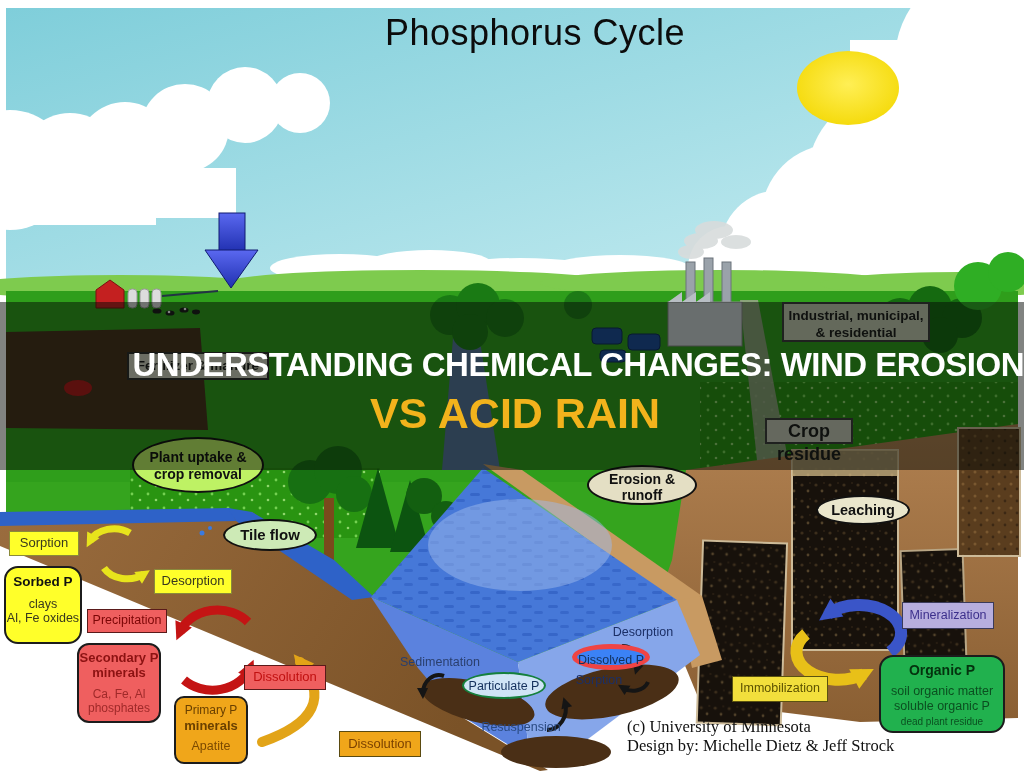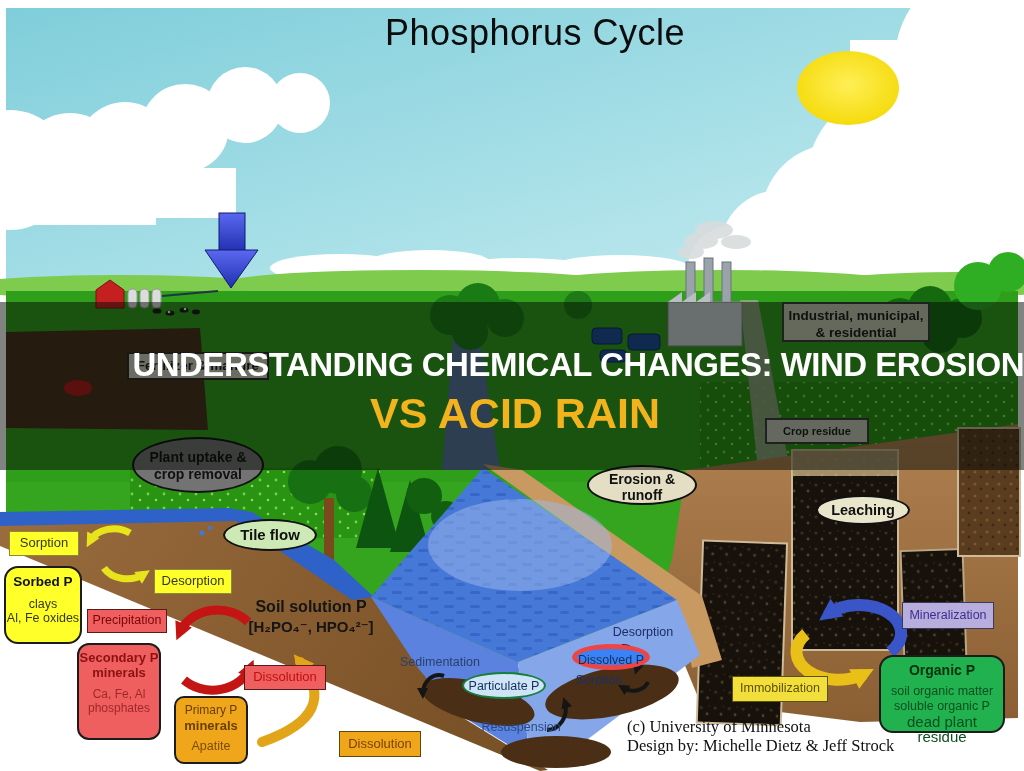--- a/index.html
+++ b/index.html
@@ -297,29 +297,29 @@
   </svg>
 
   <div id="sky-title" class="abs">Phosphorus Cycle</div>
 
 
   <div class="abs lbl" style="left:782px;top:302px;width:148px;height:40px;border:2px solid #3a3a3a;background:#c4cab2;font-weight:bold;font-size:13.5px;line-height:17px;color:#1a1a1a;padding-top:3px;">
     <span class="ln">Industrial, municipal,</span>
     <span class="ln">&amp; residential</span>
   </div>
 
-  <div class="abs lbl" style="left:765px;top:418px;width:104px;height:26px;border:2px solid #3a3a3a;background:#c6c9b8;font-weight:bold;font-size:11px;line-height:23px;color:#1a1a1a;">
+  <div class="abs lbl" style="left:765px;top:418px;width:88px;height:26px;border:2px solid #3a3a3a;background:#c6c9b8;font-weight:bold;font-size:18px;line-height:23px;color:#1a1a1a;">
     <span>Crop residue</span>
   </div>
 
   <div class="abs lbl" style="left:127px;top:352px;width:142px;height:28px;border:2px solid #2a2a2a;background:#d2d2c2;font-weight:bold;font-size:13.5px;line-height:24px;color:#1a1a1a;">
     <span>Fertilizer &amp; manure</span>
   </div>
 
-  <div class="abs lbl ellipse" style="left:132px;top:437px;width:132px;height:56px;background:#737373;font-size:14px;line-height:17px;padding-top:10px;box-sizing:border-box;">
+  <div class="abs lbl ellipse" style="left:132px;top:437px;width:132px;height:56px;background:#bef264;font-size:14px;line-height:17px;padding-top:10px;box-sizing:border-box;">
     <span class="ln">Plant uptake &amp;</span>
     <span class="ln">crop removal</span>
   </div>
 
   <div class="abs lbl ellipse" style="left:587px;top:465px;width:110px;height:40px;background:#e4dfc4;font-size:14px;line-height:16px;padding-top:4px;box-sizing:border-box;">
     <span class="ln">Erosion &amp;</span>
     <span class="ln">runoff</span>
   </div>
 
   <div class="abs lbl ellipse" style="left:816px;top:495px;width:94px;height:30px;background:#eae6cc;font-size:14.5px;line-height:26px;">
@@ -341,31 +341,27 @@
   </div>
 
   <div class="abs lbl ybox" style="left:154px;top:569px;width:78px;height:25px;line-height:22px;">
     <span>Desorption</span>
   </div>
 
   <div class="abs lbl rbox" style="left:87px;top:609px;width:80px;height:24px;line-height:21px;color:#7c0606;">
     <span>Precipitation</span>
   </div>
 
-  <div class="abs lbl rbox round" style="left:77px;top:643px;width:84px;height:97px;border-radius:12px;color:#8c1212;padding-top:5px;box-sizing:border-box;">
+  <div class="abs lbl rbox round" style="left:77px;top:643px;width:84px;height:80px;border-radius:12px;color:#8c1212;padding-top:5px;box-sizing:border-box;">
     <span class="ln" style="font-weight:bold;font-size:13px;line-height:15px;">Secondary P</span>
     <span class="ln" style="font-weight:bold;font-size:13px;line-height:15px;">minerals</span>
     <span class="ln" style="margin-top:7px;font-size:12px;line-height:14px;color:#a02a2a;">Ca, Fe, Al</span>
     <span class="ln" style="font-size:12px;line-height:14px;color:#a02a2a;">phosphates</span>
   </div>
 
-  <div class="abs lbl" style="left:248px;top:597px;width:126px;color:#151515;text-align:center;">
-    <span class="ln" style="font-weight:bold;font-size:16px;line-height:20px;">Soil solution P</span>
-    <span class="ln" style="font-weight:bold;font-size:15px;line-height:19px;">[H₂PO₄⁻, HPO₄²⁻]</span>
-  </div>
 
   <div class="abs lbl rbox" style="left:244px;top:665px;width:82px;height:25px;line-height:22px;color:#c01010;font-size:13px;">
     <span>Dissolution</span>
   </div>
 
   <div class="abs lbl obox round" style="left:174px;top:696px;width:74px;height:68px;border-radius:10px;color:#6a4000;padding-top:5px;box-sizing:border-box;">
     <span class="ln" style="font-weight:normal;font-size:12px;line-height:15px;">Primary P</span>
     <span class="ln" style="font-weight:bold;font-size:13px;line-height:15px;">minerals</span>
     <span class="ln" style="margin-top:6px;font-size:12.5px;color:#7c4a00;">Apatite</span>
   </div>
@@ -375,21 +371,21 @@
   </div>
 
   <div class="abs lbl" style="left:902px;top:602px;width:92px;height:27px;border:1.5px solid #3a3a5a;background:#b7aede;color:#3c2f8c;font-size:12.5px;line-height:24px;">
     <span>Mineralization</span>
   </div>
 
   <div class="abs lbl round" style="left:879px;top:655px;width:126px;height:78px;border-radius:14px;background:#21b14e;padding-top:5px;box-sizing:border-box;">
     <span class="ln" style="font-weight:bold;font-size:14px;line-height:16px;color:#04320e;">Organic P</span>
     <span class="ln" style="margin-top:6px;font-size:12.5px;line-height:15px;color:#0b4f20;">soil organic matter</span>
     <span class="ln" style="font-size:12.5px;line-height:15px;color:#0b4f20;">soluble organic P</span>
-    <span class="ln" style="font-size:15px;line-height:15px;color:#0b4f20;">dead plant residue</span>
+    <span class="ln" style="font-size:10px;line-height:15px;color:#0b4f20;">dead plant residue</span>
   </div>
 
   <div class="abs lbl" style="left:732px;top:676px;width:96px;height:26px;border:1.5px solid #5a5210;background:#f2df3c;color:#5c5200;font-size:12.5px;line-height:23px;">
     <span>Immobilization</span>
   </div>
 
   <div class="abs lbl" style="left:607px;top:625px;width:72px;color:#1b2f66;font-size:12.5px;z-index:4;">
     <span>Desorption</span>
   </div>
 

